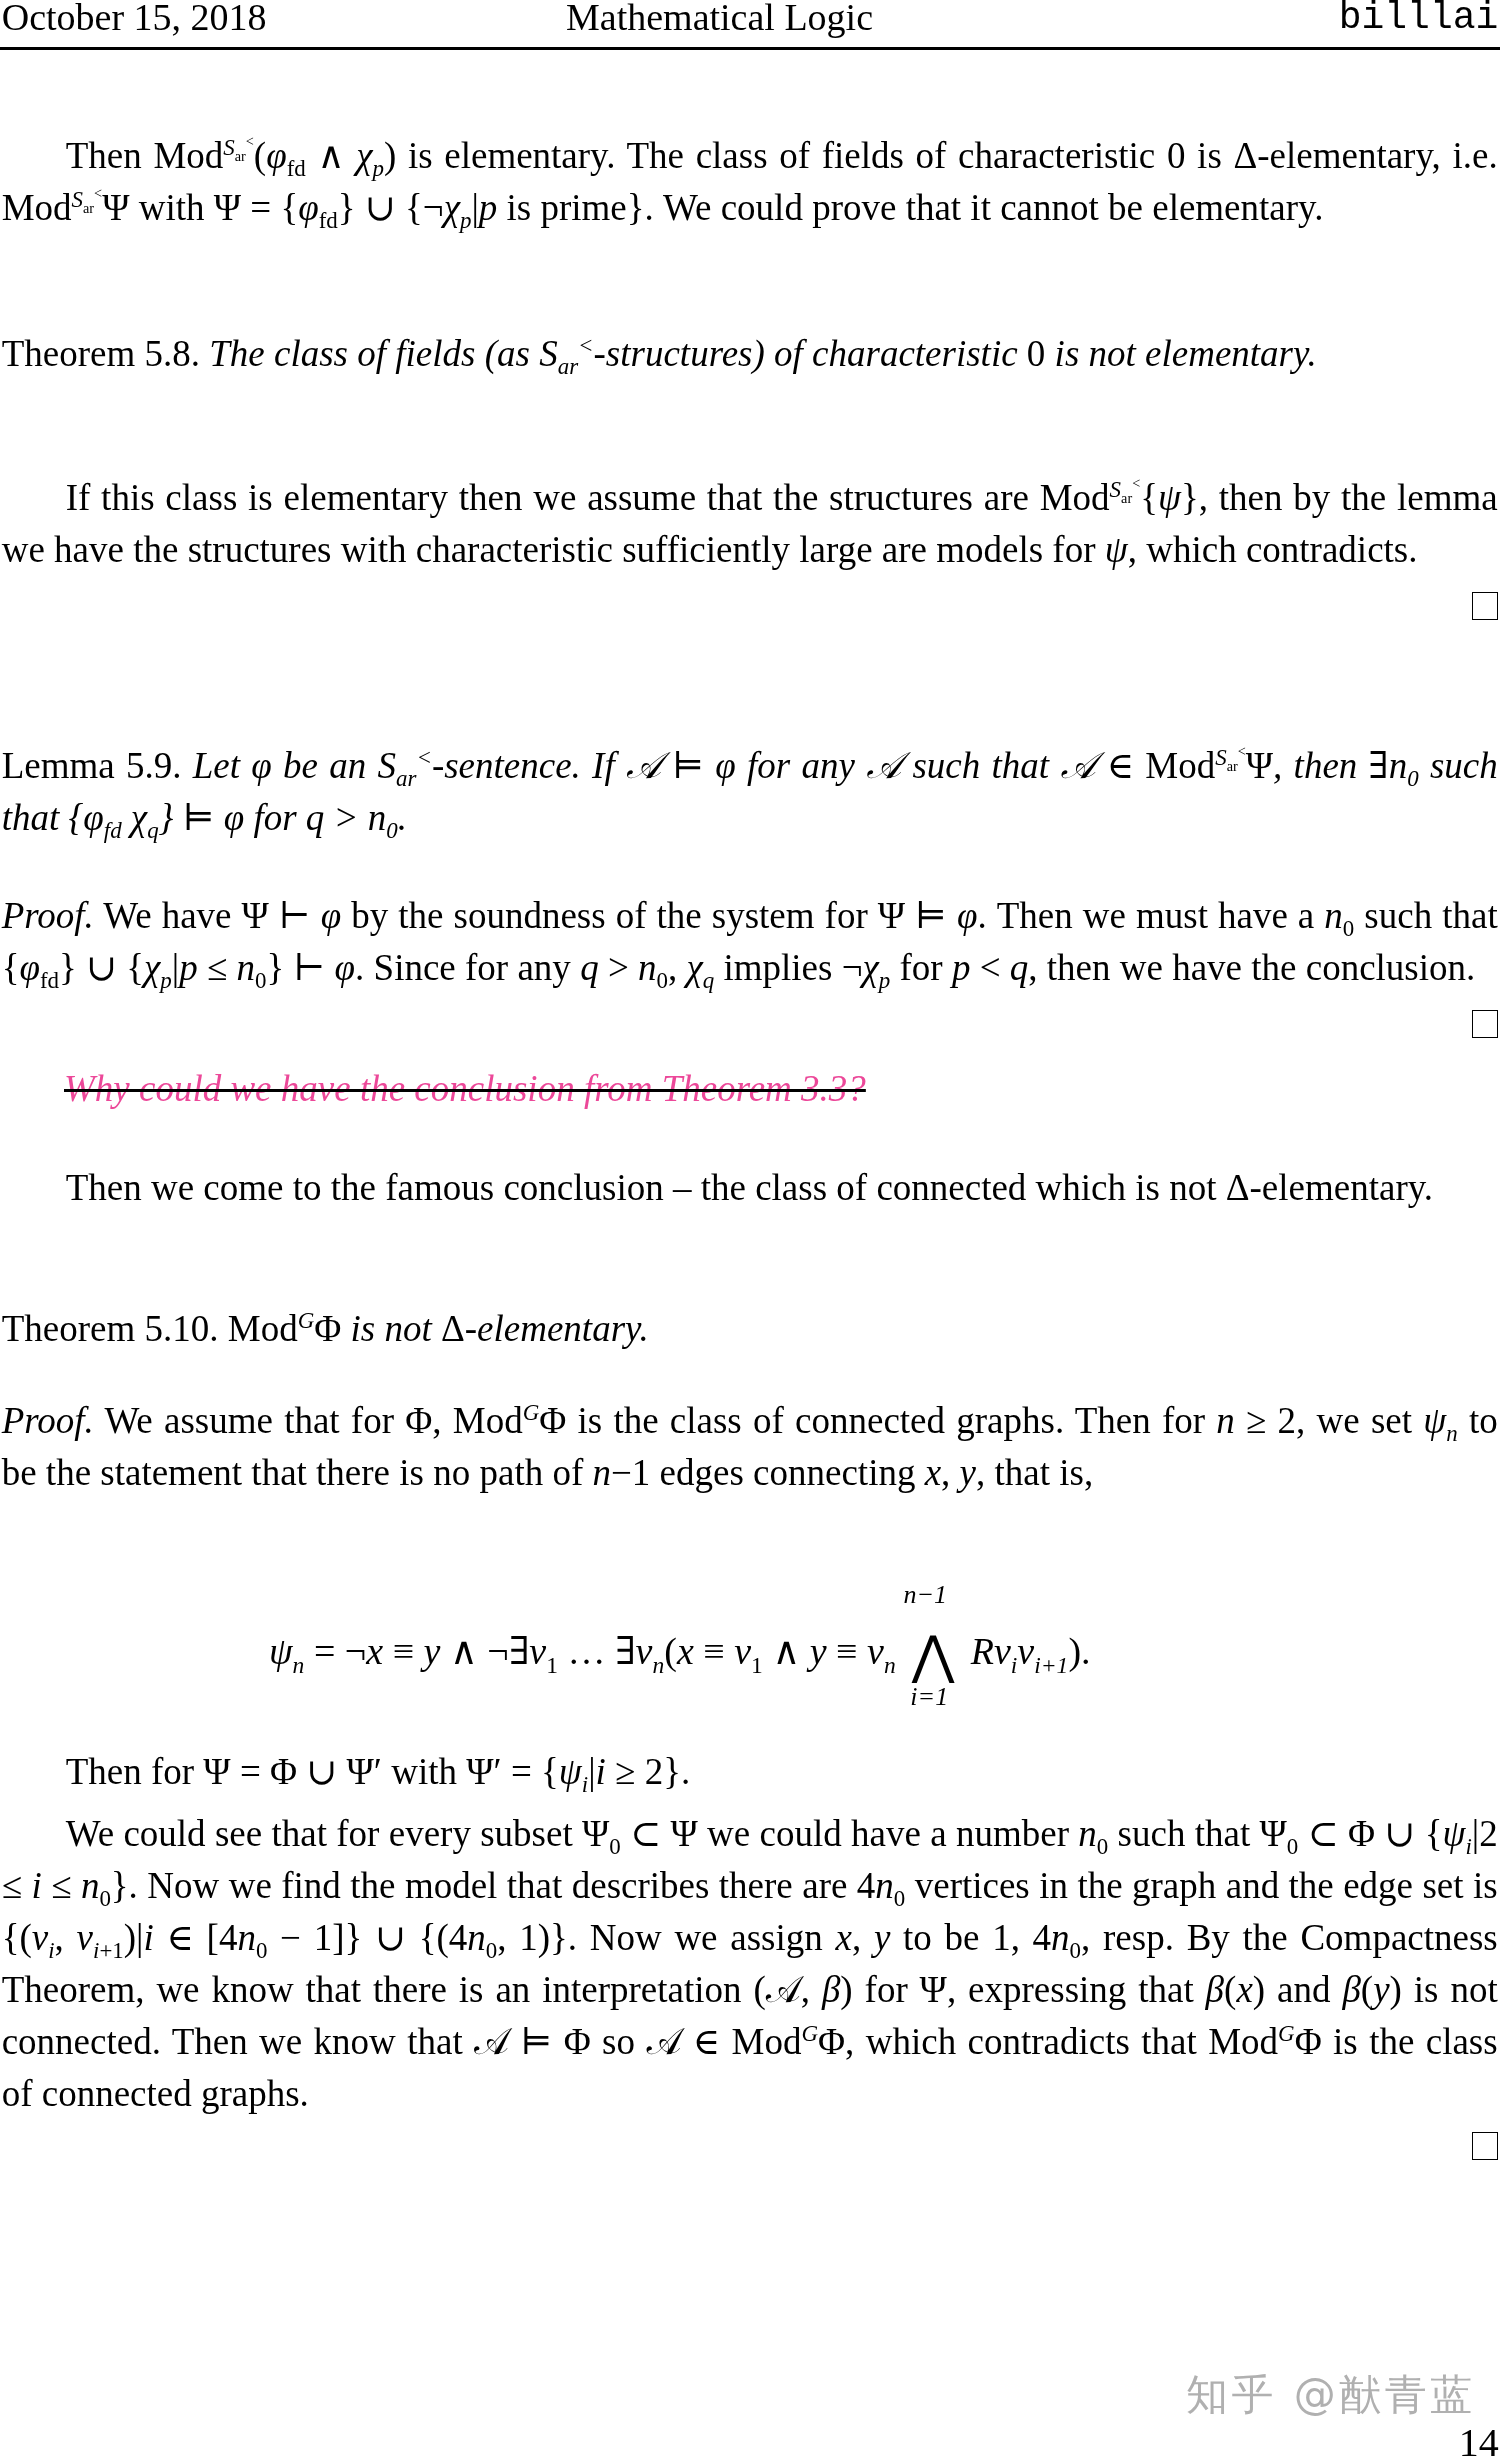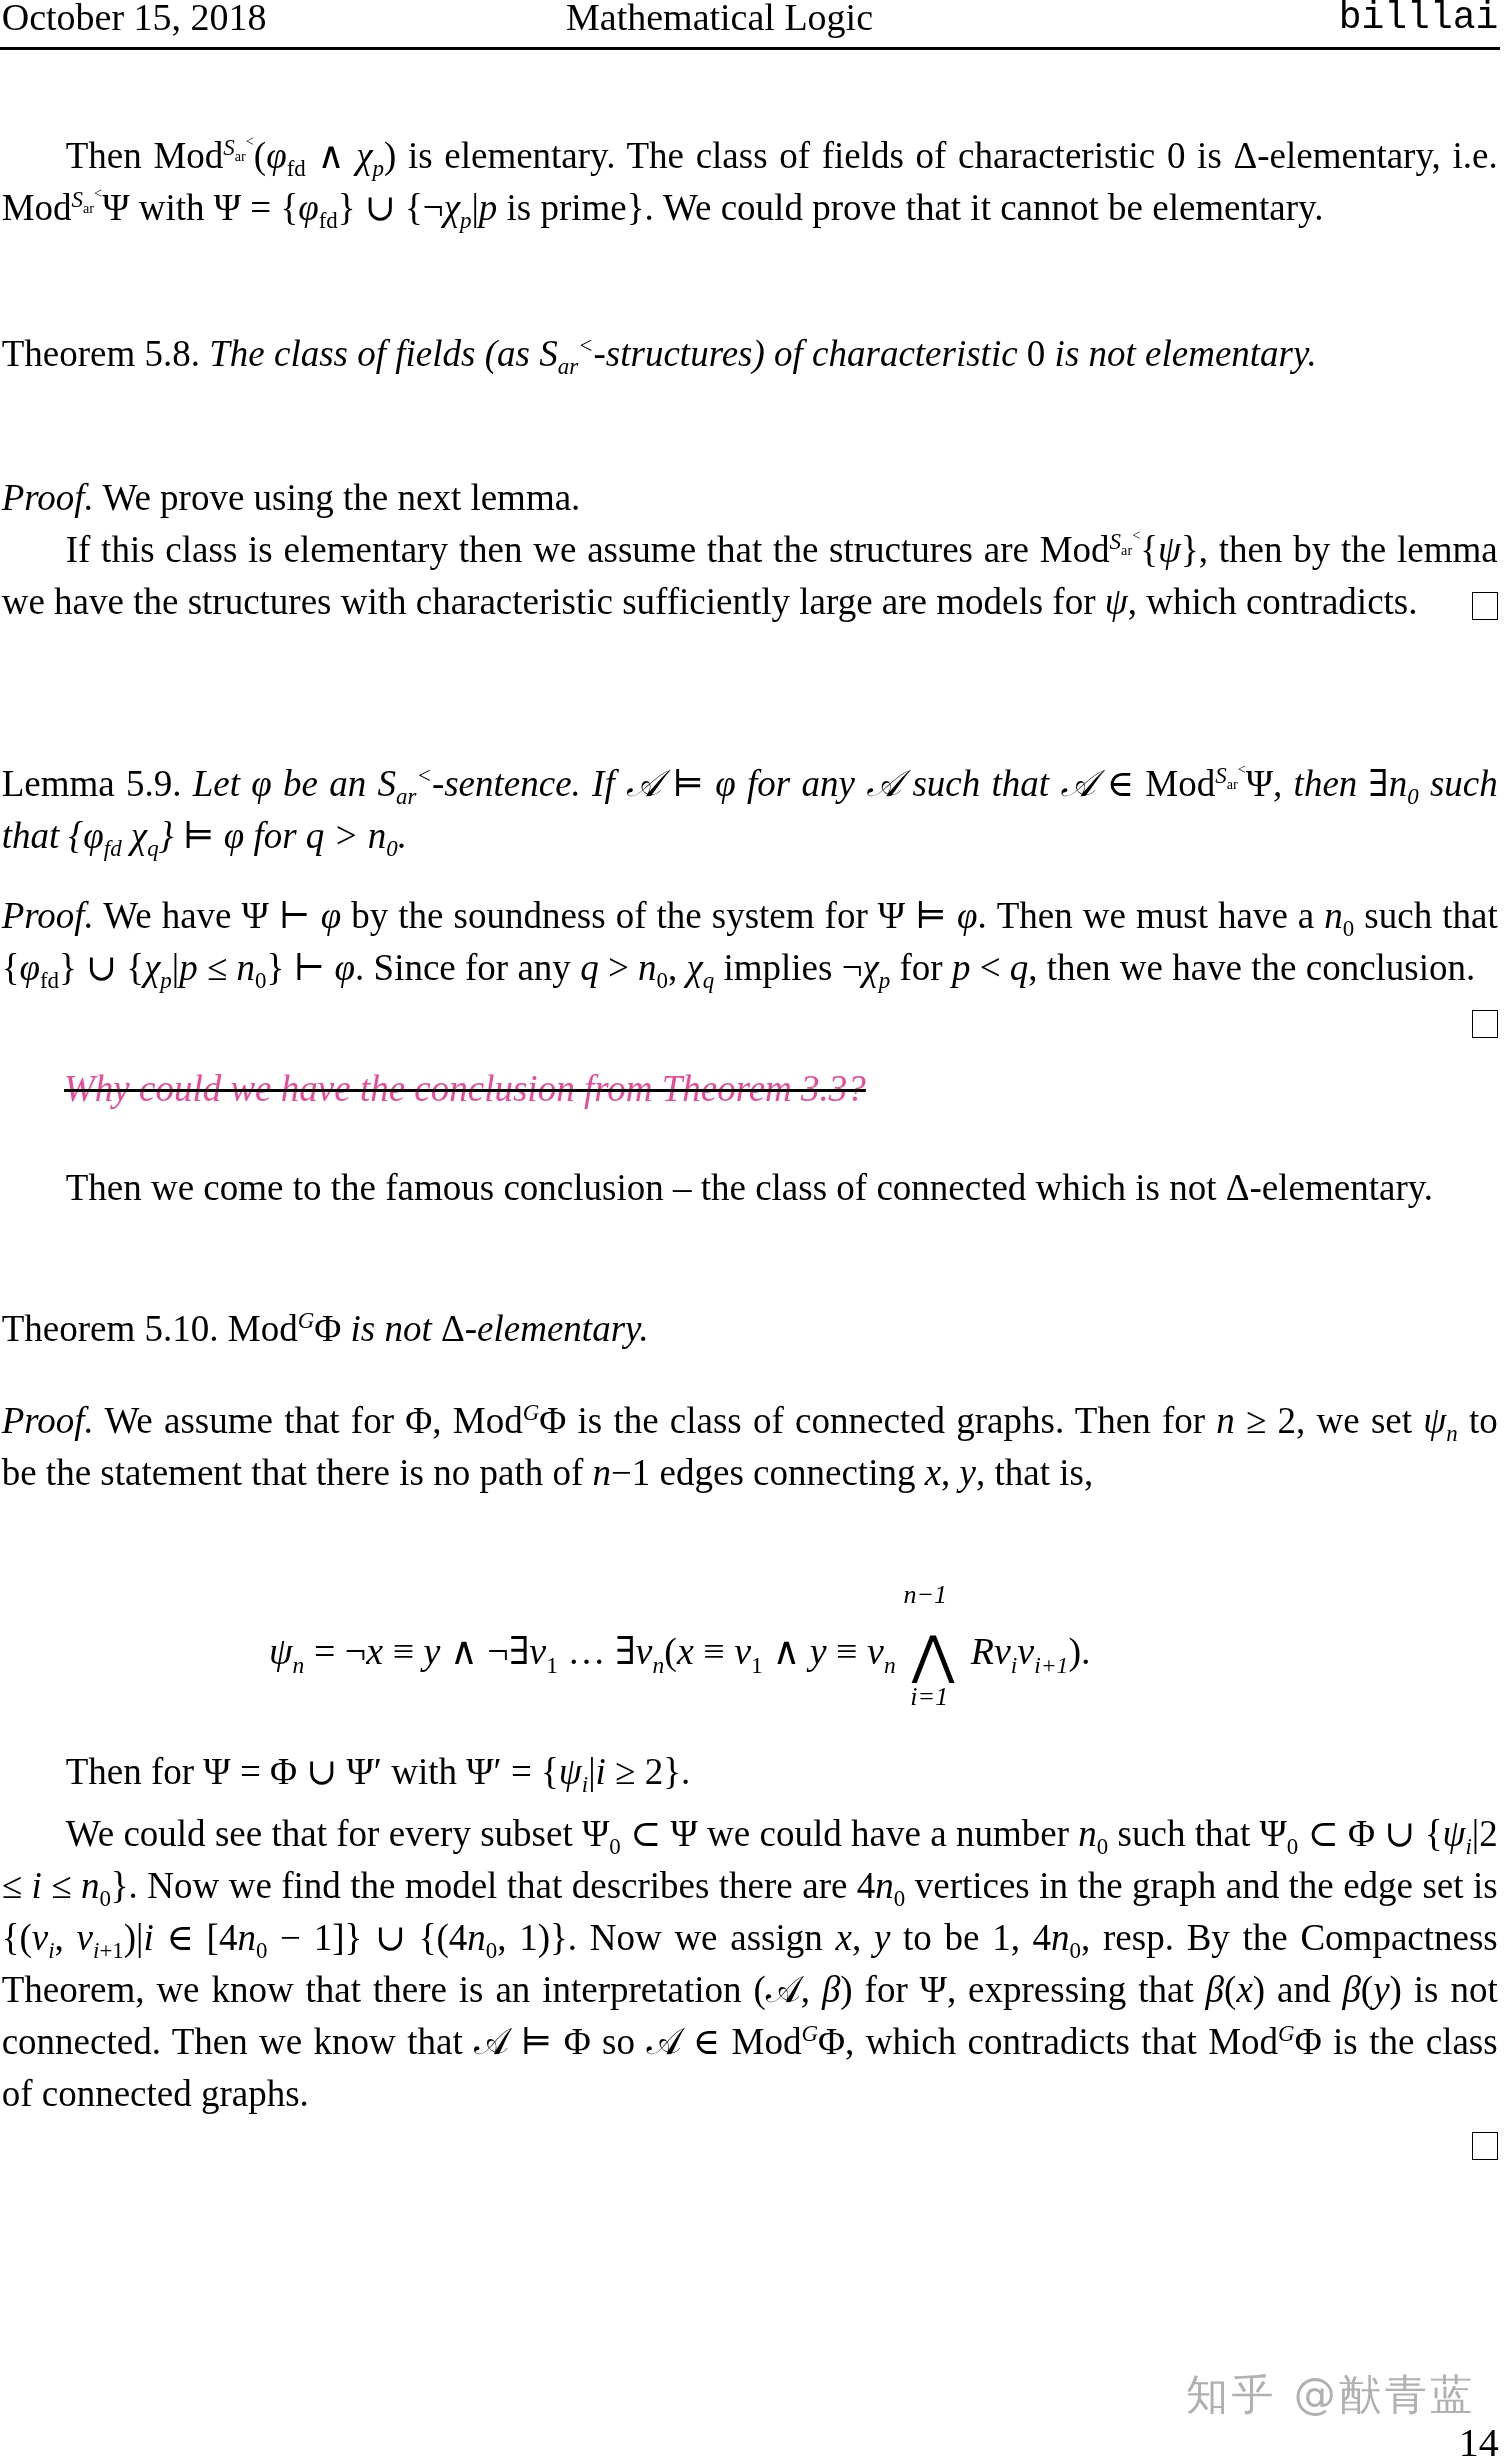--- a/index.html
+++ b/index.html
@@ -37,26 +37,25 @@
 
 <div class="blk" style="top:130px;">
   <p class="ind">Then Mod<sup><i>S</i><sub>ar</sub><sup>&lt;</sup></sup>(<i>φ</i><sub>fd</sub> ∧ <i>χ<sub>p</sub></i>) is elementary. The class of fields of characteristic 0 is Δ-elementary, i.e. Mod<sup><i>S</i><sub>ar</sub><sup>&lt;</sup></sup>Ψ with Ψ = {<i>φ</i><sub>fd</sub>} ∪ {¬<i>χ<sub>p</sub></i>|<i>p</i> is prime}. We could prove that it cannot be elementary.</p>
 </div>
 
 <div class="blk" style="top:328px;">
   <p><span class="b">Theorem 5.8.</span> <span class="i">The class of fields (as <i>S</i><sub>ar</sub><sup>&lt;</sup>-structures) of characteristic</span> 0 <span class="i">is not elementary.</span></p>
 </div>
 
 <div class="blk" style="top:472px;">
-  <p><span class="i">Proof.</span> <span>We prove using the next lemma.</span></p>
   <p class="ind">If this class is elementary then we assume that the structures are Mod<sup><i>S</i><sub>ar</sub><sup>&lt;</sup></sup>{<i>ψ</i>}, then by the lemma we have the structures with characteristic sufficiently large are models for <i>ψ</i>, which contradicts.</p>
   <div class="qed" style="top:120px;"></div>
 </div>
 
-<div class="blk" style="top:758px;">
+<div class="blk" style="top:740px;">
   <p><span class="b">Lemma 5.9.</span> <span class="i">Let φ be an <i>S</i><sub>ar</sub><sup>&lt;</sup>-sentence. If 𝒜 ⊨ φ for any 𝒜 such that 𝒜 ∈ </span>Mod<sup><i>S</i><sub>ar</sub><sup>&lt;</sup></sup>Ψ<span class="i">, then ∃n<sub>0</sub> such that {φ<sub>fd</sub> χ<sub>q</sub>} ⊨ φ for q &gt; n<sub>0</sub>.</span></p>
 </div>
 
 <div class="blk" style="top:870px;margin-top:20px;">
   <p><span class="i">Proof.</span> We have Ψ ⊢ <i>φ</i> by the soundness of the system for Ψ ⊨ <i>φ</i>. Then we must have a <i>n</i><sub>0</sub> such that {<i>φ</i><sub>fd</sub>} ∪ {<i>χ<sub>p</sub></i>|<i>p</i> ≤ <i>n</i><sub>0</sub>} ⊢ <i>φ</i>. Since for any <i>q</i> &gt; <i>n</i><sub>0</sub>, <i>χ<sub>q</sub></i> implies ¬<i>χ<sub>p</sub></i> for <i>p</i> &lt; <i>q</i>, then we have the conclusion.</p>
   <div class="qed" style="top:120px;"></div>
 </div>
 
 <div class="strike">Why could we have the conclusion from Theorem 3.3?</div>
 

